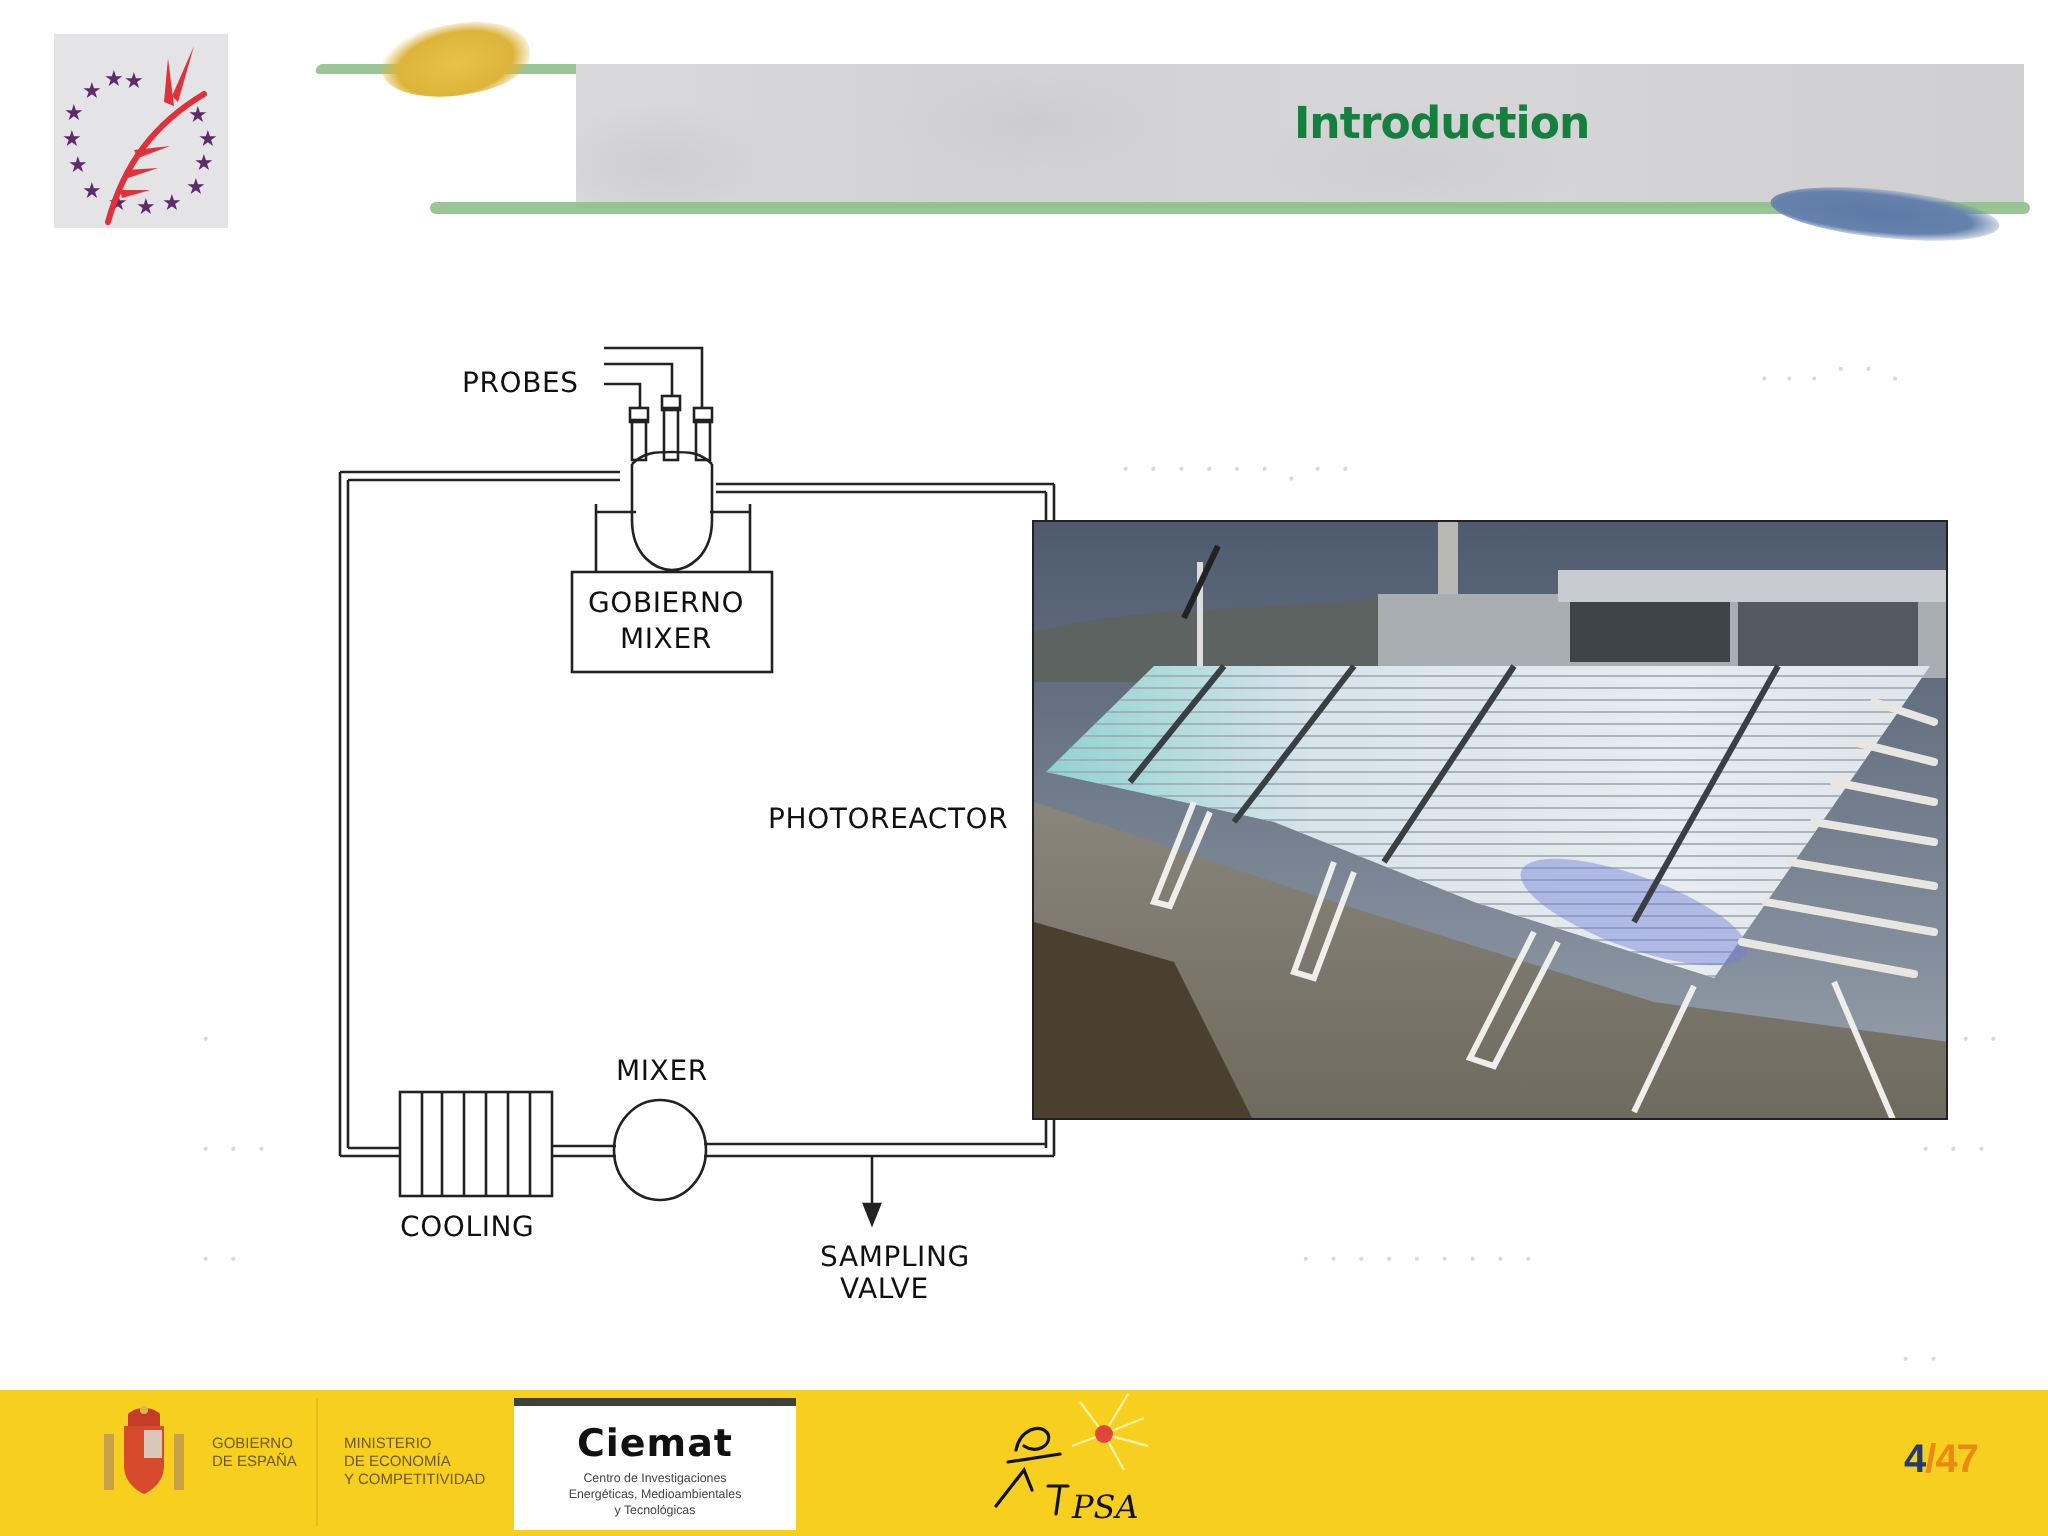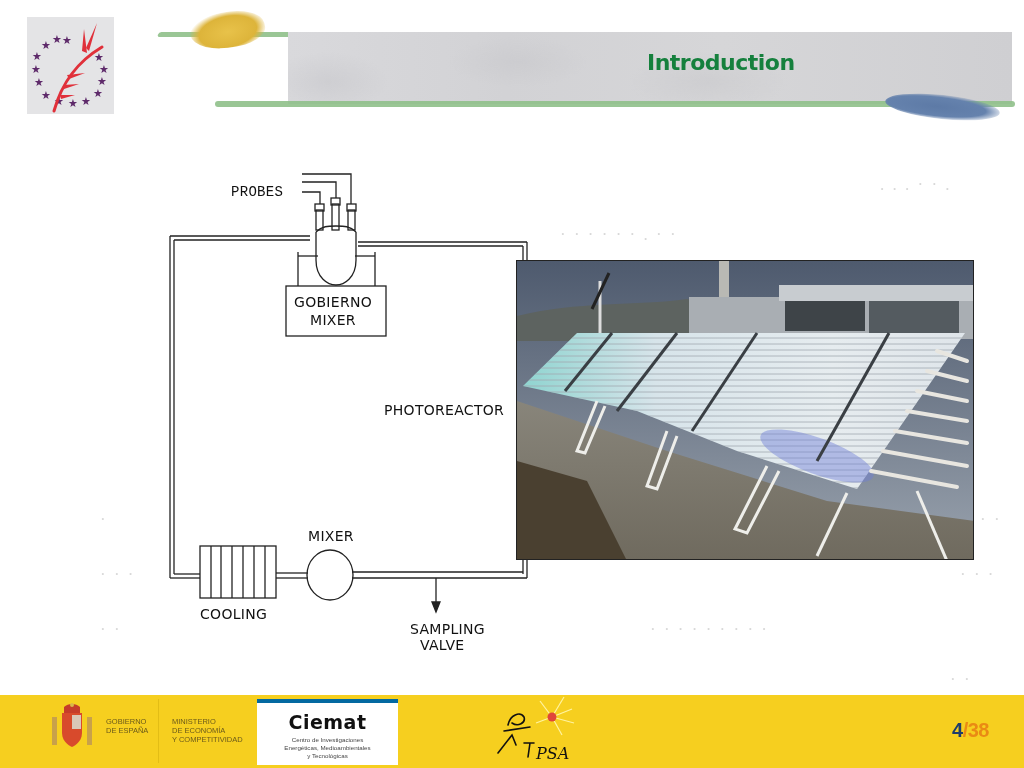--- a/index.html
+++ b/index.html
@@ -46,21 +46,21 @@
     .photo svg { display: block; }
 
     
     .footer { position: absolute; left: 0; top: 695px; width: 1024px; height: 73px; background: #f6cf1f; }
     .gov-block { position: absolute; left: 48px; top: 8px; }
     .crest { position: absolute; left: 0; top: 0; width: 48px; height: 46px; }
     .gov-text { position: absolute; left: 58px; top: 14px; font-size: 7.5px; color: #6b5a1b; line-height: 9px; white-space: nowrap; }
     .gov-divider { position: absolute; left: 158px; top: 4px; width: 1px; height: 64px; background: #e3bd15; }
     .min-text { position: absolute; left: 172px; top: 22px; font-size: 7.5px; color: #6b5a1b; line-height: 9px; white-space: nowrap; }
     .ciemat-box { position: absolute; left: 257px; top: 4px; width: 141px; height: 66px; background: #fff;
-      border-top: 4px solid #0369a1; }
+      border-top: 4px solid #404040; }
     .ciemat-name { position: absolute; left: 0; width: 141px; top: 8px; text-align: center;
       font-family: "DejaVu Sans", sans-serif; font-weight: bold; font-size: 19px; color: #111;
       letter-spacing: 0.5px; }
     .ciemat-sub { position: absolute; left: 0; width: 141px; top: 33px; text-align: center;
       font-size: 6.2px; color: #444; line-height: 8px; }
     .psa-logo { position: absolute; left: 490px; top: 0px; width: 110px; height: 73px; }
     .page-num { position: absolute; left: 952px; top: 24px; font-family: "Liberation Sans", sans-serif;
       font-weight: bold; font-size: 20px; letter-spacing: -0.5px; }
     .page-num .cur { color: #1f3d6b; }
     .page-num .tot { color: #ea8a14; }
@@ -175,21 +175,21 @@
     <rect x="198" y="50" width="7" height="20"></rect>
     <rect x="165" y="44" width="9" height="7"></rect>
     <rect x="181" y="38" width="9" height="7"></rect>
     <rect x="197" y="44" width="9" height="7"></rect>
 
     <path d="M170 44 L170 32 L152 32"></path>
     <path d="M186 38 L186 22 L152 22"></path>
     <path d="M201 44 L201 14 L152 14"></path>
   </svg>
 
-  <div class="diag-label" style="left:81px; top:24px;font-family:Liberation Mono, monospace;">PROBES</div>
+  <div class="diag-label" style="left:81px; top:24px;">PROBES</div>
   <div class="diag-label" style="left:144px; top:134px;">GOBIERNO</div>
   <div class="diag-label" style="left:160px; top:152px;">MIXER</div>
   <div class="diag-label" style="left:234px; top:242px;">PHOTOREACTOR</div>
   <div class="diag-label" style="left:158px; top:368px;">MIXER</div>
   <div class="diag-label" style="left:50px; top:446px;">COOLING</div>
   <div class="diag-label" style="left:260px; top:461px;">SAMPLING</div>
   <div class="diag-label" style="left:270px; top:477px;text-align:right;">VALVE</div>
 </div>
 
 <div class="photo">
@@ -306,15 +306,15 @@
     <g stroke="#111" stroke-width="1.6" fill="none" stroke-linecap="round">
       <path d="M18 30 C 20 20, 30 16, 34 22 C 36 28, 28 32, 22 28"></path>
       <path d="M14 36 L 40 32"></path>
       <path d="M8 58 L 22 40 L 26 50"></path>
       <path d="M34 48 L 44 48 M 40 48 L 38 62"></path>
     </g>
     <text x="46" y="64" font-family="DejaVu Serif, serif" font-style="italic" font-size="16" fill="#111">PSA</text>
   </svg>
 
   <div class="page-num">
-    <span class="cur">4</span><span class="tot">/</span><span class="tot">38</span>
+    <span class="cur">4</span><span class="tot">/</span><span class="tot">47</span>
   </div>
 </div>
 
 </body></html>

